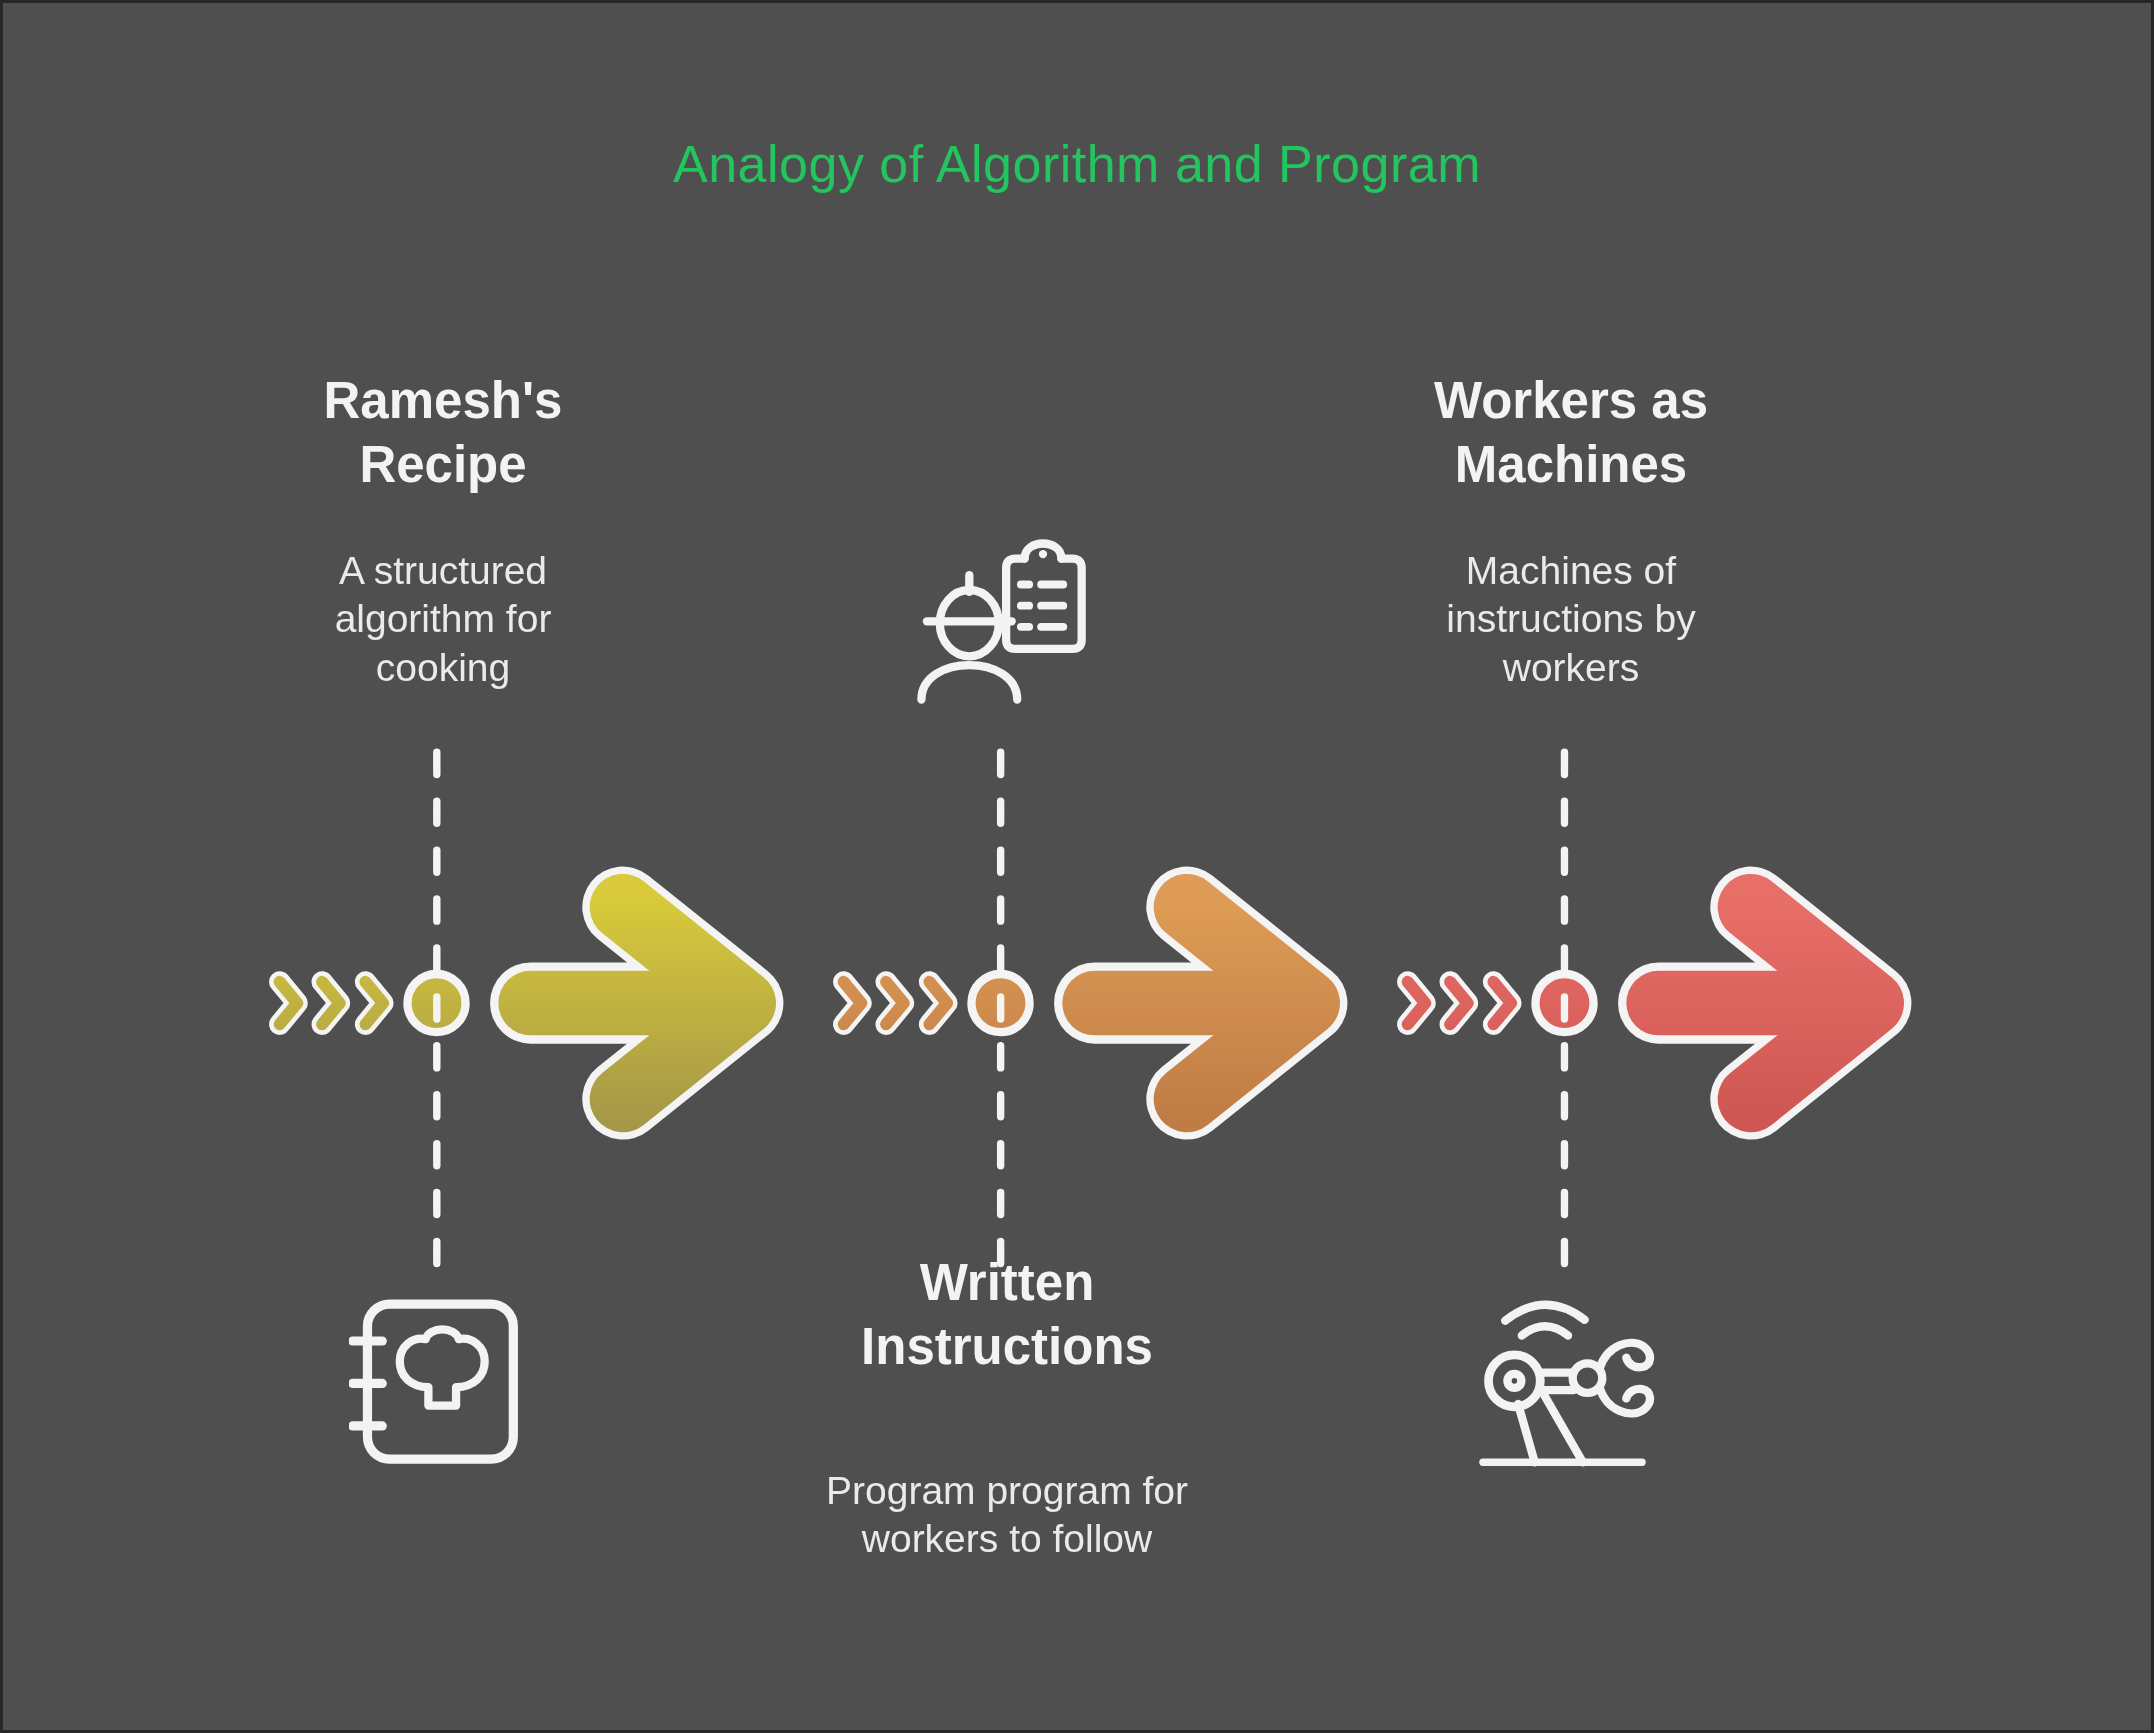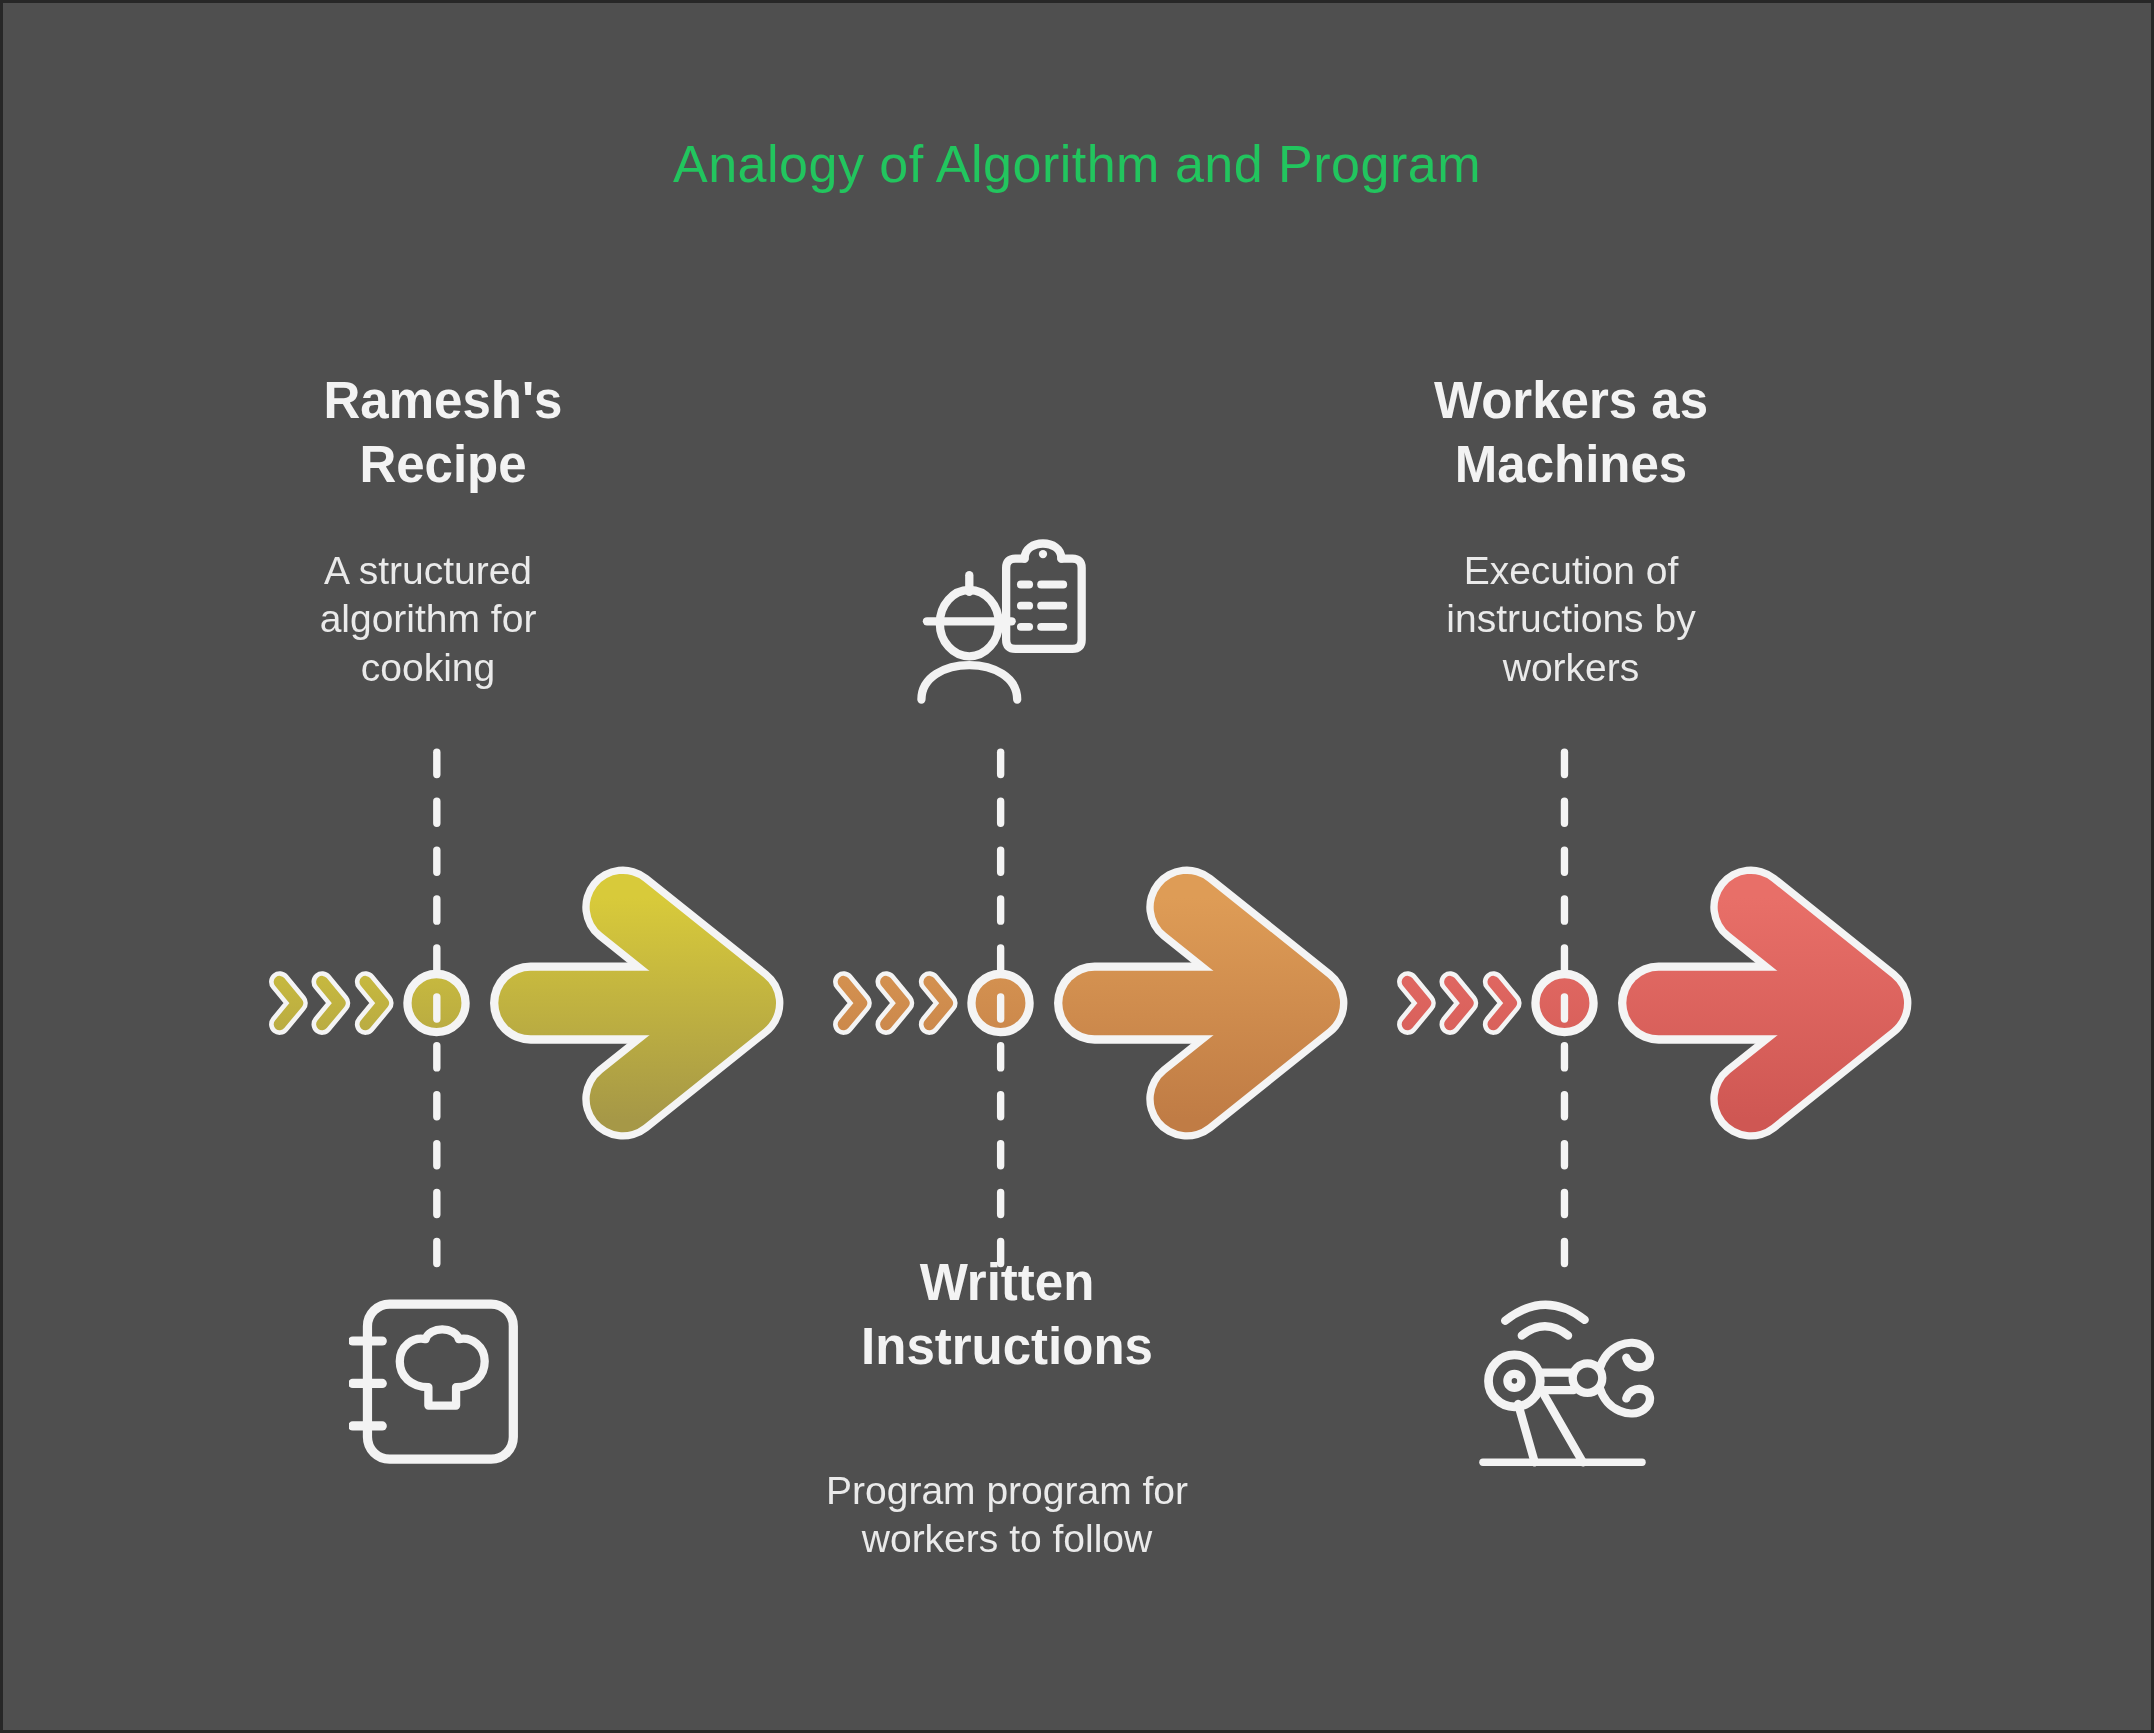--- a/index.html
+++ b/index.html
@@ -22,21 +22,21 @@
     position:absolute;transform:translateX(-50%);
     text-align:center;margin:6px;
   }
   .heading{
     font-size:51px;font-weight:700;line-height:1.26;color:#f3f3f3;
   }
   .desc{
     font-size:39px;font-weight:400;line-height:1.24;color:#eaeaea;
   }
   .h-col1{left:434px;top:360px;width:341px;}
-  .d-col1{left:419px;top:538px;width:286px;}
+  .d-col1{left:434px;top:538px;width:286px;}
   .h-col2{left:998px;top:1242px;width:397px;}
   .d-col2{left:998px;top:1458px;width:443px;}
   .h-col3{left:1562px;top:360px;width:351px;}
   .d-col3{left:1562px;top:538px;width:314px;}
   .icon{position:absolute;}
   .icon *{fill:none;stroke:#f3f3f3;stroke-linecap:round;stroke-linejoin:round;}
   .icon-book{left:346px;top:1290px;}
   .icon-worker{left:900px;top:517px;}
   .icon-robot{left:1467px;top:1290px;}
   .flow{position:absolute;top:858px;}
@@ -55,21 +55,21 @@
 
   <h1 class="title">Analogy of Algorithm and Program</h1>
 
   <h2 class="text-block heading h-col1">Ramesh's Recipe</h2>
   <p class="text-block desc d-col1">A structured algorithm for cooking</p>
 
   <h2 class="text-block heading h-col2">Written Instructions</h2>
   <p class="text-block desc d-col2">Program program for workers to follow</p>
 
   <h2 class="text-block heading h-col3">Workers as Machines</h2>
-  <p class="text-block desc d-col3">Execution of instructions by workers</p>
+  <p class="text-block desc d-col3">Machines of instructions by workers</p>
 
   <svg class="icon icon-book" width="180" height="180" viewBox="0 0 195 195">
     <rect x="20" y="12" width="158" height="168" rx="24" stroke-width="10"></rect>
     <line x1="4" y1="52" x2="36" y2="52" stroke-width="10"></line>
     <line x1="4" y1="98" x2="36" y2="98" stroke-width="10"></line>
     <line x1="4" y1="144" x2="36" y2="144" stroke-width="10"></line>
     <path stroke-width="9" d="M 86,122 L 86,102 C 67,102 55,90 55,74 C 55,58 69,47 83,50 C 87,36 115,36 119,50 C 133,47 147,58 147,74 C 147,90 135,102 116,102 L 116,122 Z"></path>
   </svg>
 
   <svg class="icon icon-worker" width="198" height="198" viewBox="0 0 215 215">

